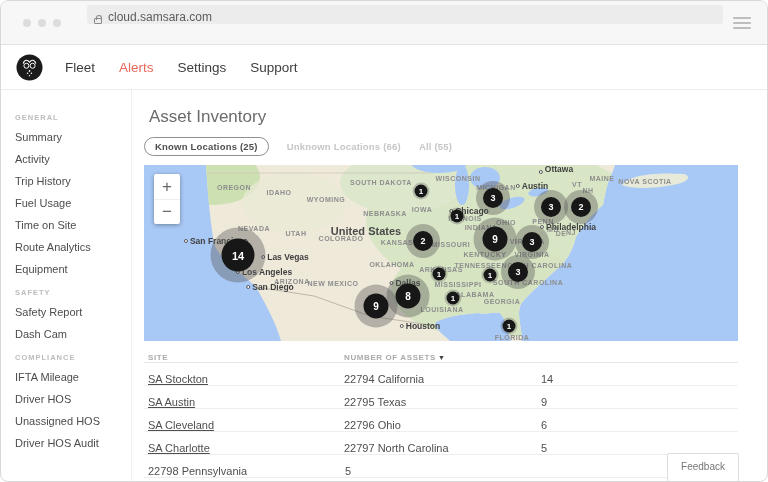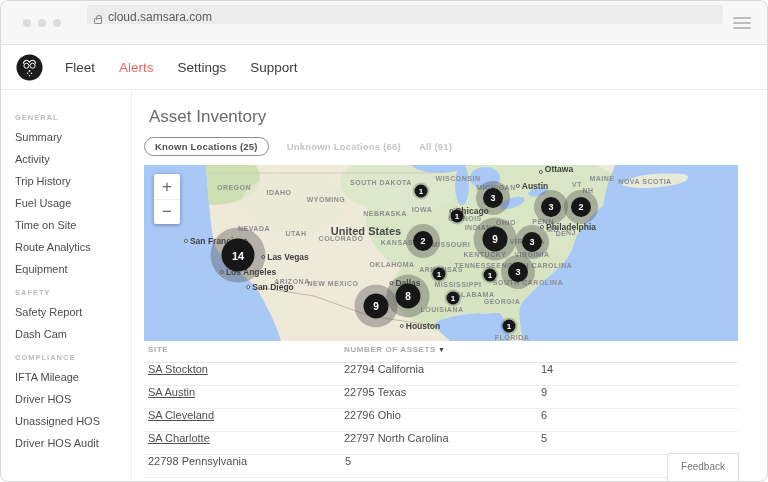--- a/index.html
+++ b/index.html
@@ -63,21 +63,21 @@
   .marker { position:absolute; transform:translate(-50%,-50%); background:#171717; color:#fff;
     border-radius:50%; display:flex; align-items:center; justify-content:center;
     font-weight:bold; z-index:10; cursor:pointer; }
   .marker.sm { width:13px; height:13px; font-size:8px; box-shadow:0 0 0 2px rgba(60,60,60,.25); }
   .marker.md { width:20px; height:20px; font-size:9px; box-shadow:0 0 0 7px rgba(85,85,85,.38); }
   .marker.lg { width:25px; height:25px; font-size:10px; box-shadow:0 0 0 9px rgba(85,85,85,.38); }
   .marker.xl { width:33px; height:33px; font-size:11px; box-shadow:0 0 0 11px rgba(85,85,85,.38); }
 
   
   .table { width:594px; margin-top:4px; }
-  .trow { display:flex; align-items:flex-start; height:23px; border-bottom:1px solid #efefef; padding-left:4px; }
+  .trow { display:flex; align-items:flex-end; height:23px; border-bottom:1px solid #efefef; padding-left:4px; }
   .trow.thead { height:18px; border-bottom:1px solid #e7e7e7; }
   .c-site { width:196px; } .c-loc { width:197px; } .c-num { flex:1; }
   .th { font-size:8px; font-weight:bold; letter-spacing:.6px; color:#ababab; }
   .sort-ico { font-size:7px; color:#3e3e3e; margin-left:2px; }
   .cell { font-size:11px; color:#4f4f4f; }
   .site-link { text-decoration:underline; cursor:pointer; font-weight:500; }
 
   .feedback { position:absolute; right:28px; bottom:0; background:#fff; border:1px solid #ddd;
     border-bottom:none; border-radius:2px 2px 0 0; padding:7px 13px 9px; font-size:10px;
     color:#757575; cursor:pointer; z-index:30; }
@@ -168,21 +168,21 @@
         <div class="side-item-wrap">
           <div class="side-item">Driver HOS Audit</div>
         </div>
       </div>
 
     <div class="main">
       <div class="page-title">Asset Inventory</div>
       <div class="tabs" id="tabs">
           <div class="tab selected">Known Locations (25)</div>
           <div class="tab">Unknown Locations (66)</div>
-          <div class="tab">All (91)</div>
+          <div class="tab">All (55)</div>
         </div>
 
       <div class="map" id="map">
         <svg class="base" viewBox="0 0 594 176" preserveAspectRatio="none">
           <defs>
             <clipPath id="landClip">
               <path d="M62,0 C64,30 66,55 70,78 C74,92 90,102 112,122 C122,140 132,158 137,176 L306,176 C298,168 288,162 292,157 C300,152 318,149 334,148 C344,150 350,146 356,148 C361,153 364,164 367,176 L378,176 C378,162 372,150 377,139 C386,127 400,116 414,103 C426,93 429,82 432,72 C438,61 447,50 459,40 C461,30 463,17 469,6 L471,0 Z"></path>
             </clipPath>
           </defs>
           <rect x="0" y="0" width="594" height="176" fill="#a8c8f5"></rect>
@@ -249,21 +249,21 @@
           <div class="state-label" style="left: 417px; top: 68px;">DE</div>
           <div class="state-label" style="left: 427px; top: 67px;">NJ</div>
           <div class="city-label" style="left: 72px; top: 76px;">
             <div class="city-dot"></div>
             <span>San Francisco</span>
           </div>
           <div class="city-label" style="left: 141px; top: 92px;">
             <div class="city-dot"></div>
             <span>Las Vegas</span>
           </div>
-          <div class="city-label" style="left: 104px; top: 107px;">
+          <div class="city-label" style="left: 120px; top: 107px;">
             <div class="city-dot"></div>
             <span>Los Angeles</span>
           </div>
           <div class="city-label" style="left: 126px; top: 122px;">
             <div class="city-dot"></div>
             <span>San Diego</span>
           </div>
           <div class="city-label" style="left: 276px; top: 161px;">
             <div class="city-dot"></div>
             <span>Houston</span>

